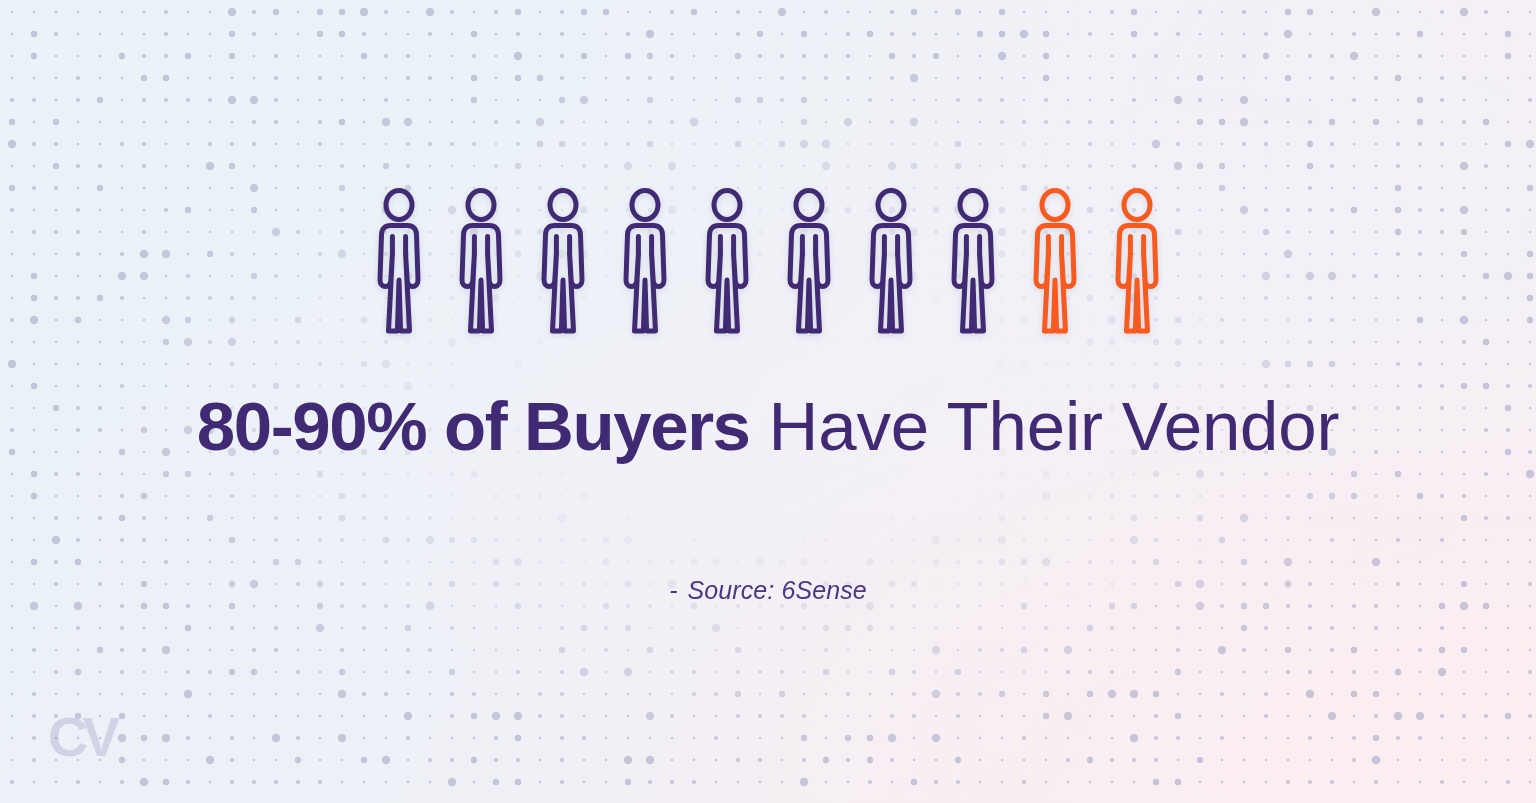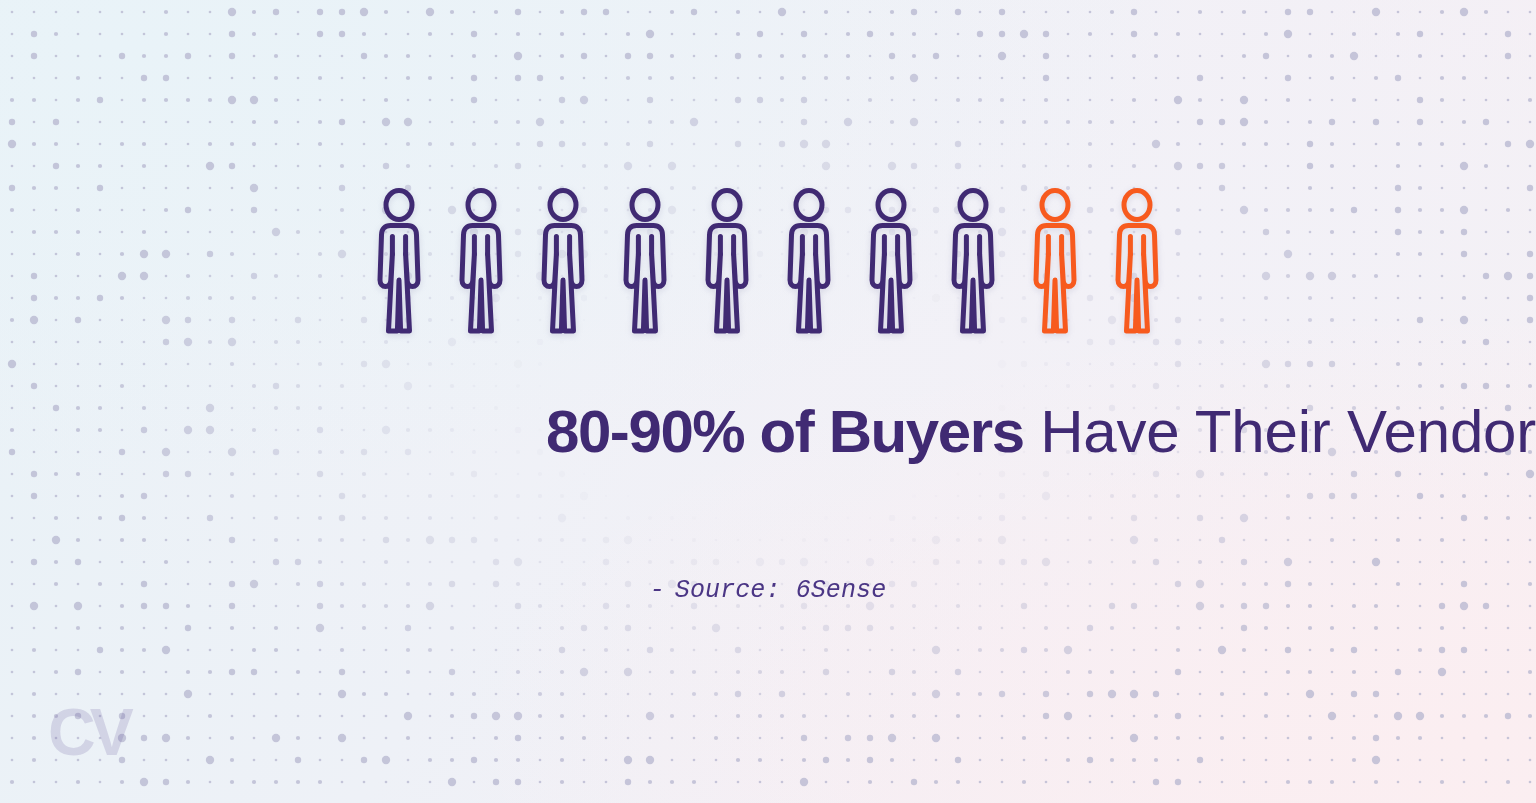--- a/index.html
+++ b/index.html
@@ -43,26 +43,26 @@
     height: 148px;
     display: block;
     filter: drop-shadow(0 2px 3px rgba(120,120,160,0.22));
   }
 
   
   #headline {
     position: absolute;
     left: 0;
     right: 0;
-    top: 398px;
-    text-align: right;
+    top: 388px;
+    text-align: center;
     line-height: 1.14;
     letter-spacing: -0.4px;
     color: #402a73;
-    font-size: 60px;
+    font-size: 69px;
   }
   .hl-line { display: block; white-space: nowrap; }
   .hl-strong {
     font-weight: 800;
     letter-spacing: -1.4px;
   }
   .hl-regular {
     font-weight: 500;
     letter-spacing: -0.2px;
   }
@@ -72,30 +72,29 @@
     position: absolute;
     left: 0;
     right: 0;
     top: 576px;
     text-align: center;
     font-size: 25px;
     font-style: italic;
     font-weight: 500;
     color: #4b3685;
     letter-spacing: 0.1px;
-    font-family: Liberation Mono, monospace;
   }
   #source-dash { margin-right: 10px; }
 
   
   #watermark {
     position: absolute;
     left: 48px;
     bottom: 38px;
-    font-size: 66px;
+    font-size: 56px;
     font-weight: 700;
     letter-spacing: -6px;
     color: rgba(93, 76, 148, 0.18);
     line-height: 1;
     user-select: none;
   }
 </style>
 </head>
 <body>
 

